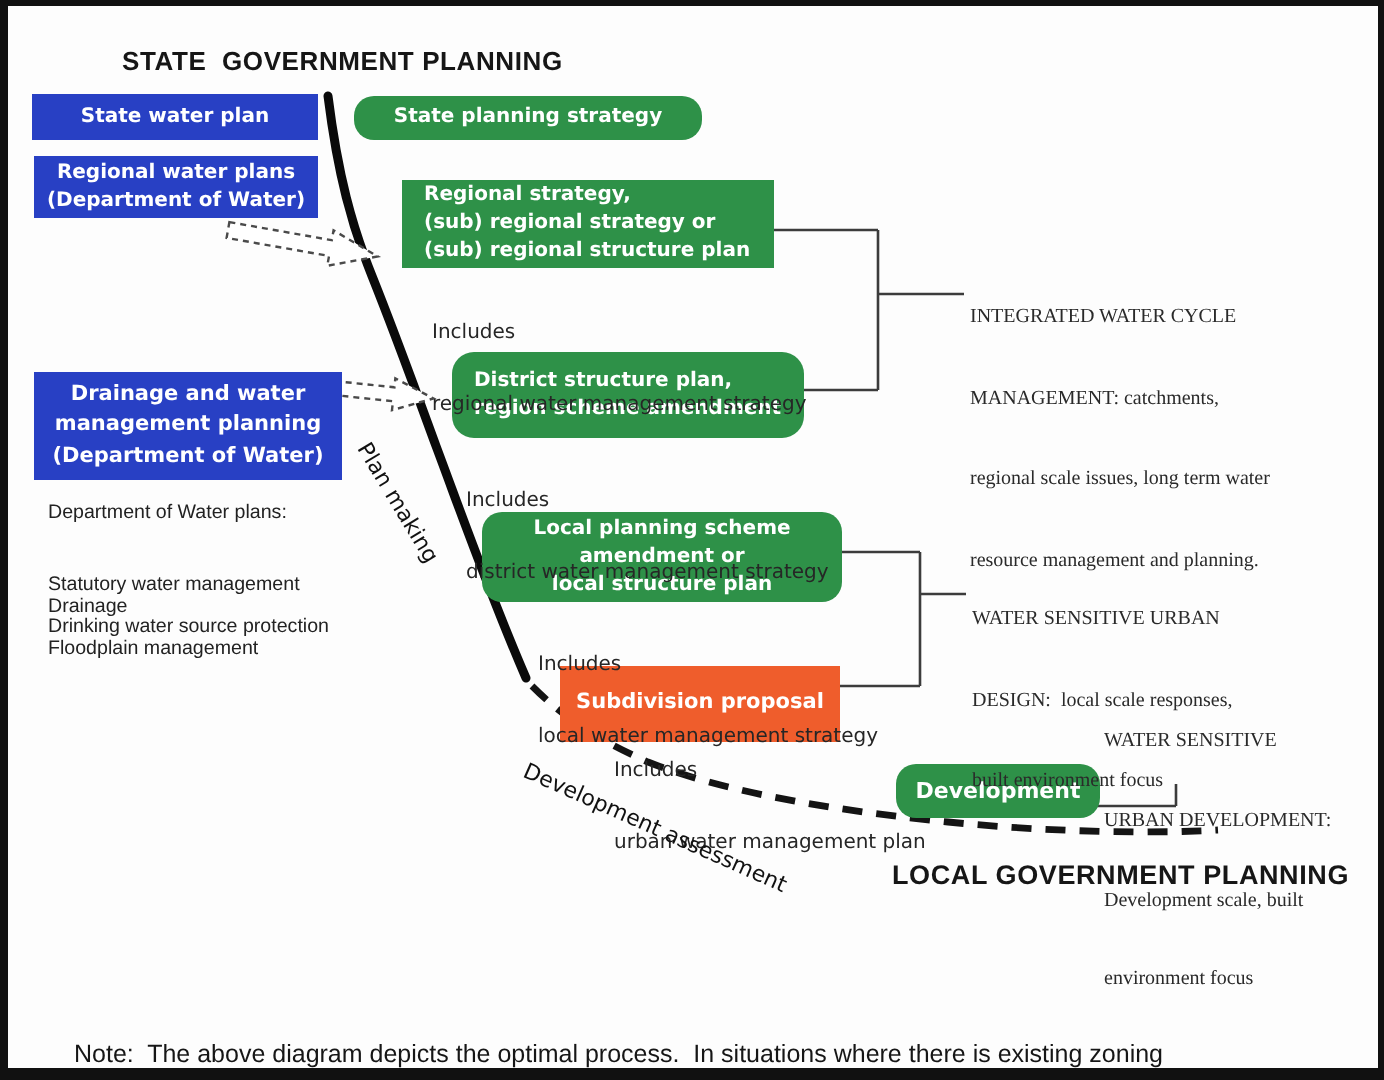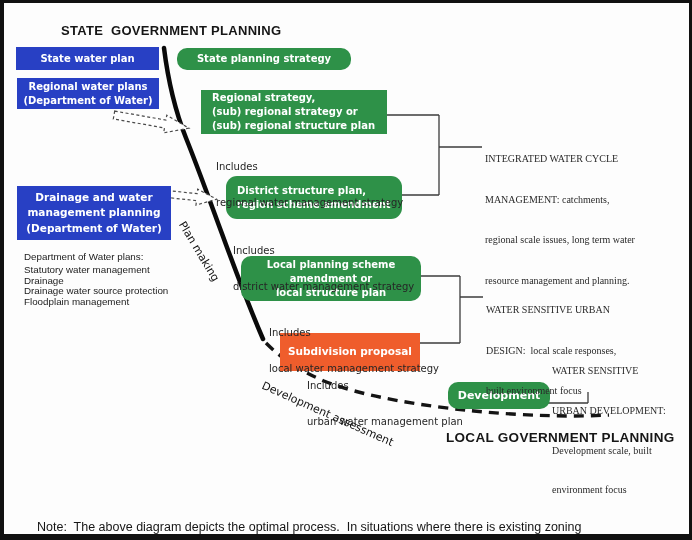--- a/index.html
+++ b/index.html
@@ -15,21 +15,21 @@
     display:flex;flex-direction:column;justify-content:center;box-sizing:border-box;
     color:#fff;font-family:"DejaVu Sans",sans-serif;font-weight:bold;line-height:13.5px;
   }
   .bluebox{background:#2840c4;text-align:center;font-size:10px;}
   .greenbox{background:#2e9148;font-size:10px;}
   .greenbox.center{text-align:center;border-radius:10px;}
   .orangebox{background:#ef5d2c;text-align:center;font-size:10.5px;}
   .inc{font-family:"DejaVu Sans",sans-serif;font-size:10px;line-height:12px;color:#262626;white-space:pre;}
   .annot{font-size:10px;line-height:13.5px;color:#2a2a2a;white-space:pre;font-family:Liberation Serif, serif;}
   .plist{font-size:9.8px;line-height:10.8px;color:#222;}
-  .plist .t{margin-bottom:2px;}
+  .plist .t{margin-bottom:25px;}
   .rot{font-size:11px;color:#111;white-space:pre;transform-origin:0 0;font-family:"DejaVu Sans",sans-serif;}
   .note{font-size:12.5px;line-height:15.6px;color:#161616;white-space:pre;}
 </style>
 </head>
 <body>
 
 <div class="stage">
 
   <svg class="lines" viewBox="0 0 692 540">
 
@@ -106,21 +106,21 @@
   </div>
   <div class="abs inc" style="left:303px;top:353px;">
     <div>Includes</div>
     <div>urban water management plan</div>
   </div>
 
   <div class="abs plist" style="left:20px;top:249px;">
     <div class="t">Department of Water plans:</div>
     <div>Statutory water management</div>
     <div>Drainage</div>
-    <div>Drainage water source protection</div>
+    <div>Drinking water source protection</div>
     <div>Floodplain management</div>
   </div>
 
   <div class="abs annot" style="left:481px;top:122px;">
     <div>INTEGRATED WATER CYCLE</div>
     <div>MANAGEMENT: catchments,</div>
     <div>regional scale issues, long term water</div>
     <div>resource management and planning.</div>
   </div>
   <div class="abs annot" style="left:482px;top:273px;">

